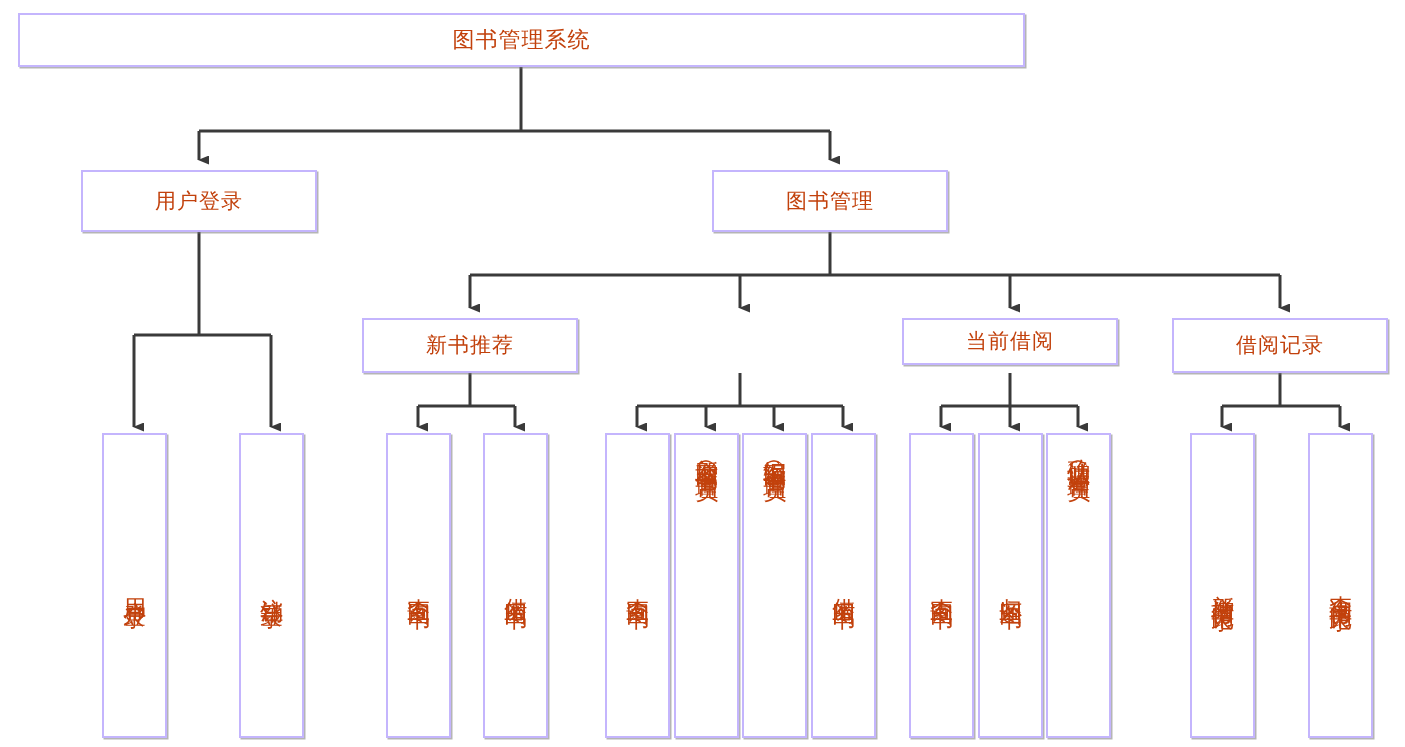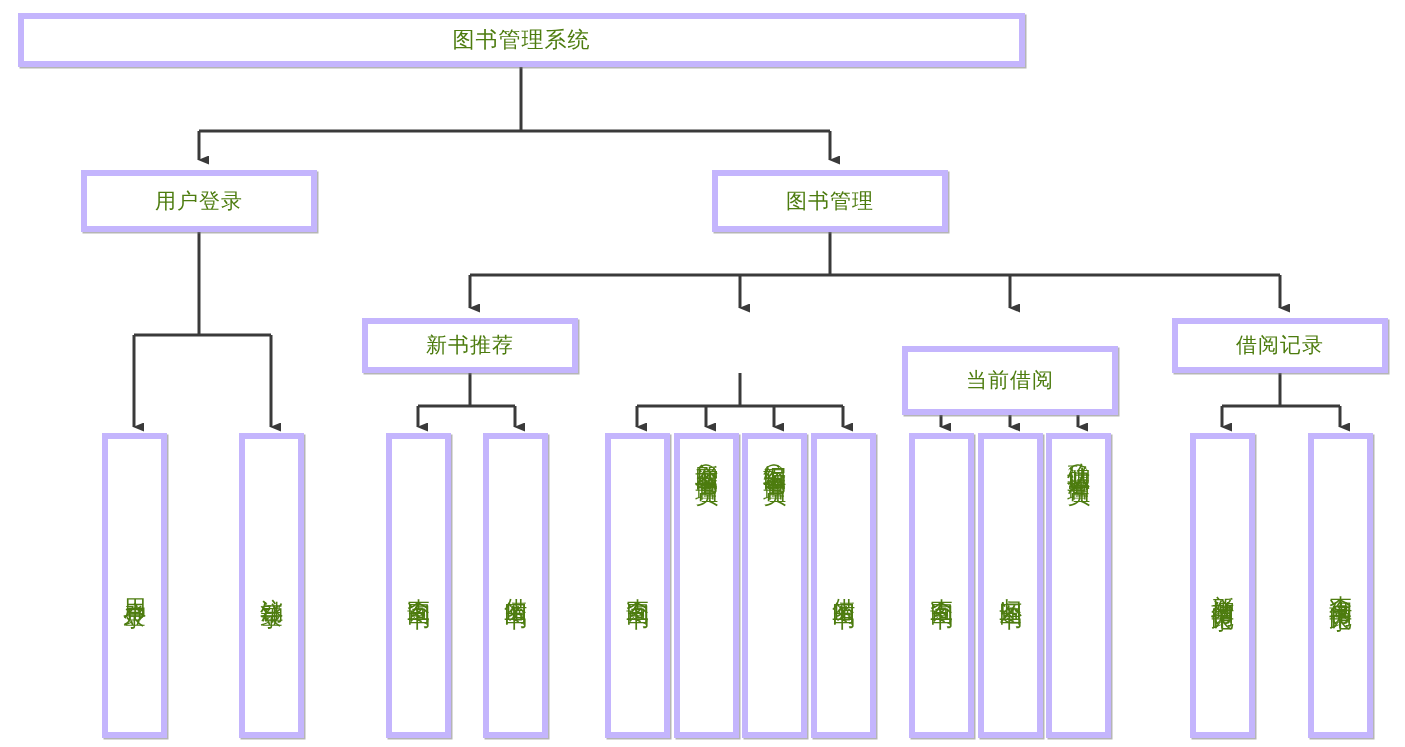--- a/index.html
+++ b/index.html
@@ -21,23 +21,23 @@
   #diagram-svg {
     position: absolute;
     left: 0;
     top: 0;
     width: 1405px;
     height: 747px;
   }
   .node {
     position: absolute;
     box-sizing: border-box;
-    border: 6px solid #c4b5fd;
+    border: 2px solid #c4b5fd;
     background: #ffffff;
-    color: #4d7c0f;
+    color: #c2410c;
     display: flex;
     align-items: center;
     justify-content: center;
     box-shadow: 1.5px 1.5px 0 rgba(120,120,120,0.55);
   }
   .node .label {
     font-size: 21px;
     line-height: 1.15;
     letter-spacing: 1px;
     white-space: nowrap;
@@ -135,21 +135,21 @@
   <div class="node" style="left:81px; top:170px; width:236px; height:62px;">
     <span class="label">用户登录</span>
   </div>
   <div class="node" style="left:712px; top:170px; width:236px; height:62px;">
     <span class="label">图书管理</span>
   </div>
 
   <div class="node" style="left:362px; top:318px; width:216px; height:55px;">
     <span class="label">新书推荐</span>
   </div>
-  <div class="node" style="left:902px; top:318px; width:216px; height:69px;margin-top:28px;">
+  <div class="node" style="left:902px; top:318px; width:216px; height:47px;">
     <span class="label">当前借阅</span>
   </div>
   <div class="node" style="left:1172px; top:318px; width:216px; height:55px;">
     <span class="label">借阅记录</span>
   </div>
 
   <div class="node leaf centered" style="left:102px; top:433px; width:65px; height:305px;">
     <span class="label">用户登录</span>
   </div>
   <div class="node leaf centered" style="left:239px; top:433px; width:65px; height:305px;">

